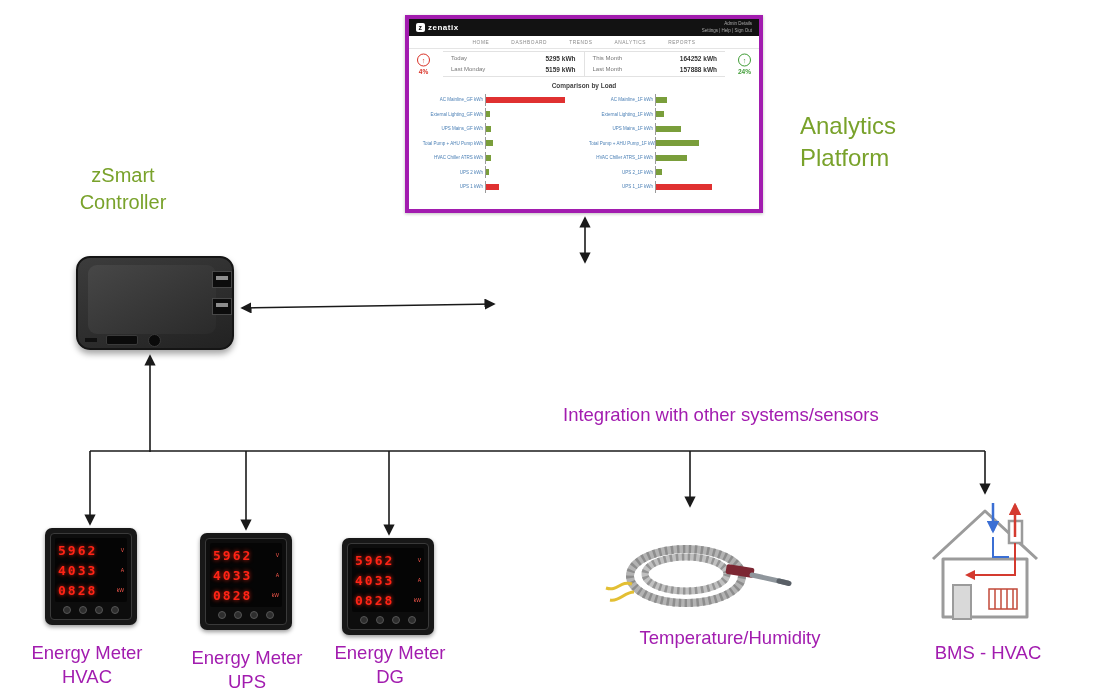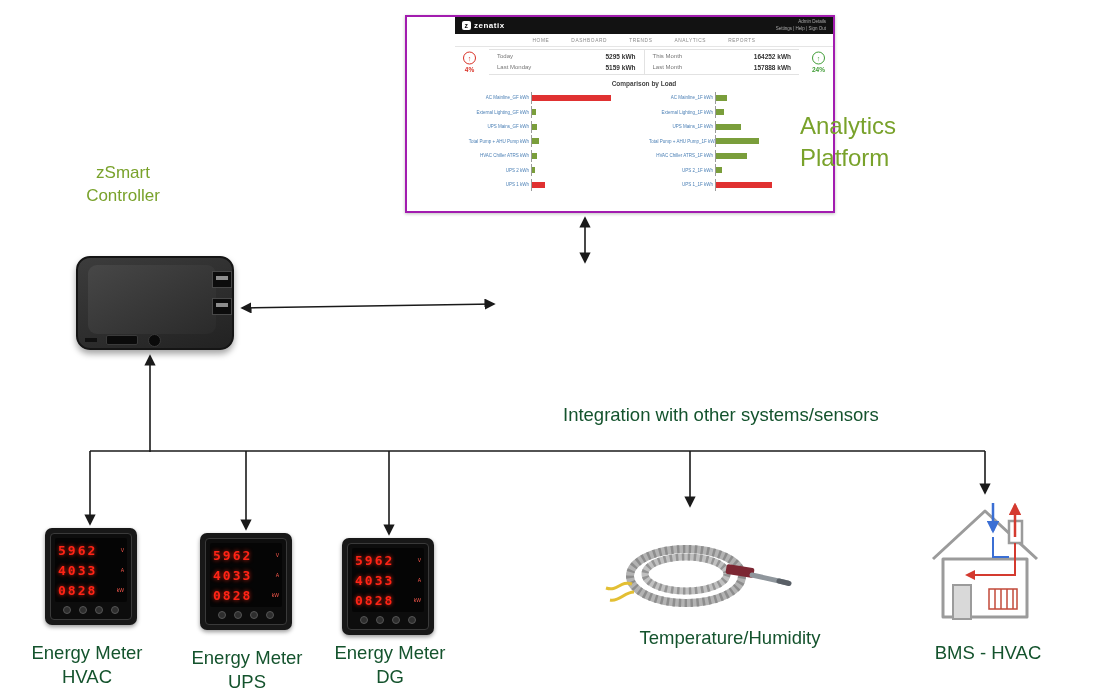--- a/index.html
+++ b/index.html
@@ -1,34 +1,34 @@
 <!DOCTYPE html>
 <html style="--green: #79a22b;"><head>
 <meta charset="utf-8">
 <style>
   html,body{margin:0;padding:0;background:#fff;}
   .canvas{position:relative;width:1094px;height:694px;background:#fff;
           font-family:"Liberation Sans",sans-serif;overflow:hidden;}
   .wires{position:absolute;left:0;top:0;}
 
   
-  .label{position:absolute;white-space:pre-line;color:#14532d;}
+  .label{position:absolute;white-space:pre-line;color:#a21caf;}
   .label.green{color:var(--green,#79a22b);}
-  .controller-label{left:48px;top:162px;width:150px;text-align:center;font-size:17px;line-height:1.35;}
+  .controller-label{left:48px;top:162px;width:150px;text-align:center;font-size:20px;line-height:1.35;}
   .analytics-label{left:800px;top:110px;font-size:24px;line-height:1.35;}
   .integration-label{left:563px;top:404px;font-size:18.5px;}
   .meter1-label{left:12px;top:641px;width:150px;text-align:center;font-size:18.5px;line-height:1.3;}
   .meter2-label{left:172px;top:646px;width:150px;text-align:center;font-size:18.5px;line-height:1.3;}
   .meter3-label{left:316px;top:641px;width:148px;text-align:center;font-size:18.5px;line-height:1.3;}
   .temp-label{left:605px;top:627px;width:250px;text-align:center;font-size:18.5px;}
   .bms-label{left:912px;top:642px;width:152px;text-align:center;font-size:18.5px;}
 
   
-  .dash{position:absolute;left:405px;top:15px;width:430px;height:198px;background:#fff;
-        border:2px solid #a21caf;box-sizing:border-box;box-shadow:0 1px 3px rgba(0,0,0,.25);padding-left:48px;}
+  .dash{position:absolute;left:405px;top:15px;width:358px;height:198px;background:#fff;
+        border:4px solid #a21caf;box-sizing:border-box;box-shadow:0 1px 3px rgba(0,0,0,.25);}
   .dash-topbar{height:17px;background:#121212;display:flex;justify-content:space-between;align-items:center;padding:0 7px;}
   .dash-logo{display:flex;align-items:center;gap:3px;color:#fff;font-size:8px;font-weight:bold;letter-spacing:.5px;}
   .logo-box{width:9px;height:9px;background:#fff;color:#121212;border-radius:2px;font-size:7px;font-weight:bold;
             display:flex;align-items:center;justify-content:center;}
   .dash-account{display:flex;flex-direction:column;align-items:flex-end;font-size:4.5px;color:#aaa;line-height:1.4;}
   .dash-nav{height:12px;display:flex;justify-content:center;align-items:center;gap:22px;
             border-bottom:1px solid #e5e5e5;font-size:4.8px;letter-spacing:.6px;color:#8a8a8a;}
   .dash-title{font-size:8.5px;font-weight:bold;color:#3c3c3c;text-align:center;margin:6px 0 4px;}
   .dash-stats{position:relative;margin:2px 34px 0;display:flex;border-top:1px solid #e2e2e2;border-bottom:1px solid #e2e2e2;}
   .stats-col{flex:1;padding:1px 6px;}

